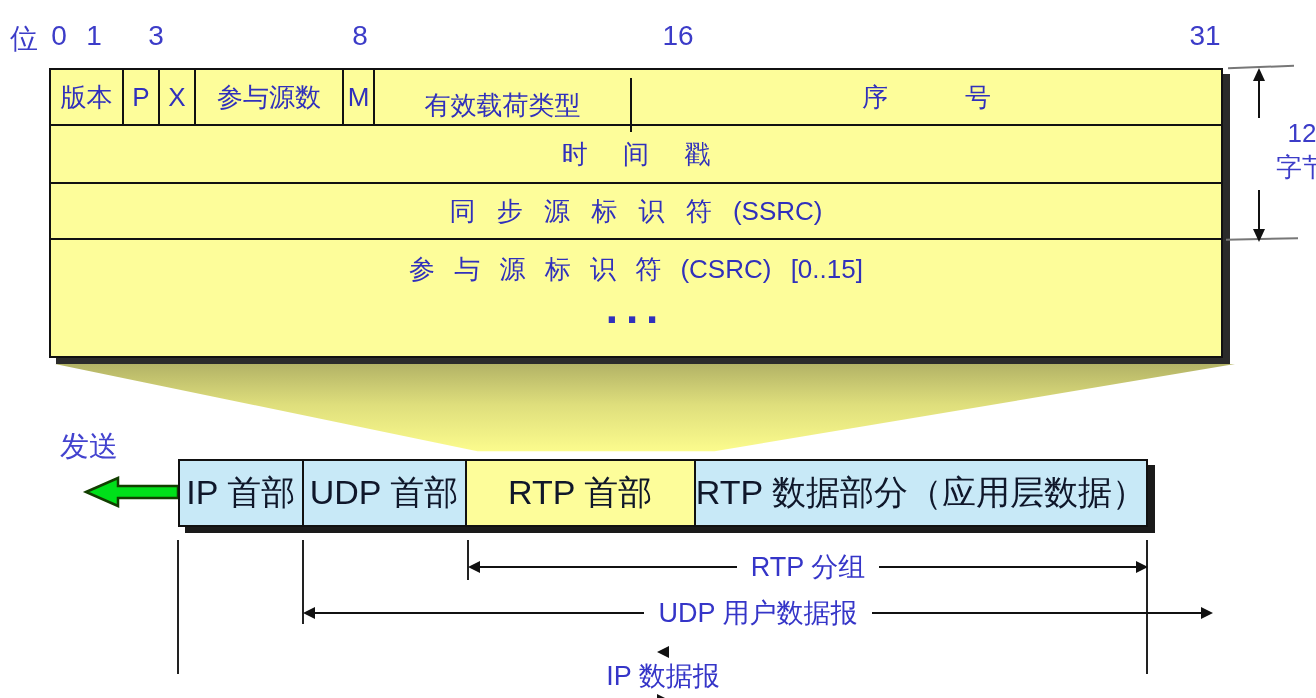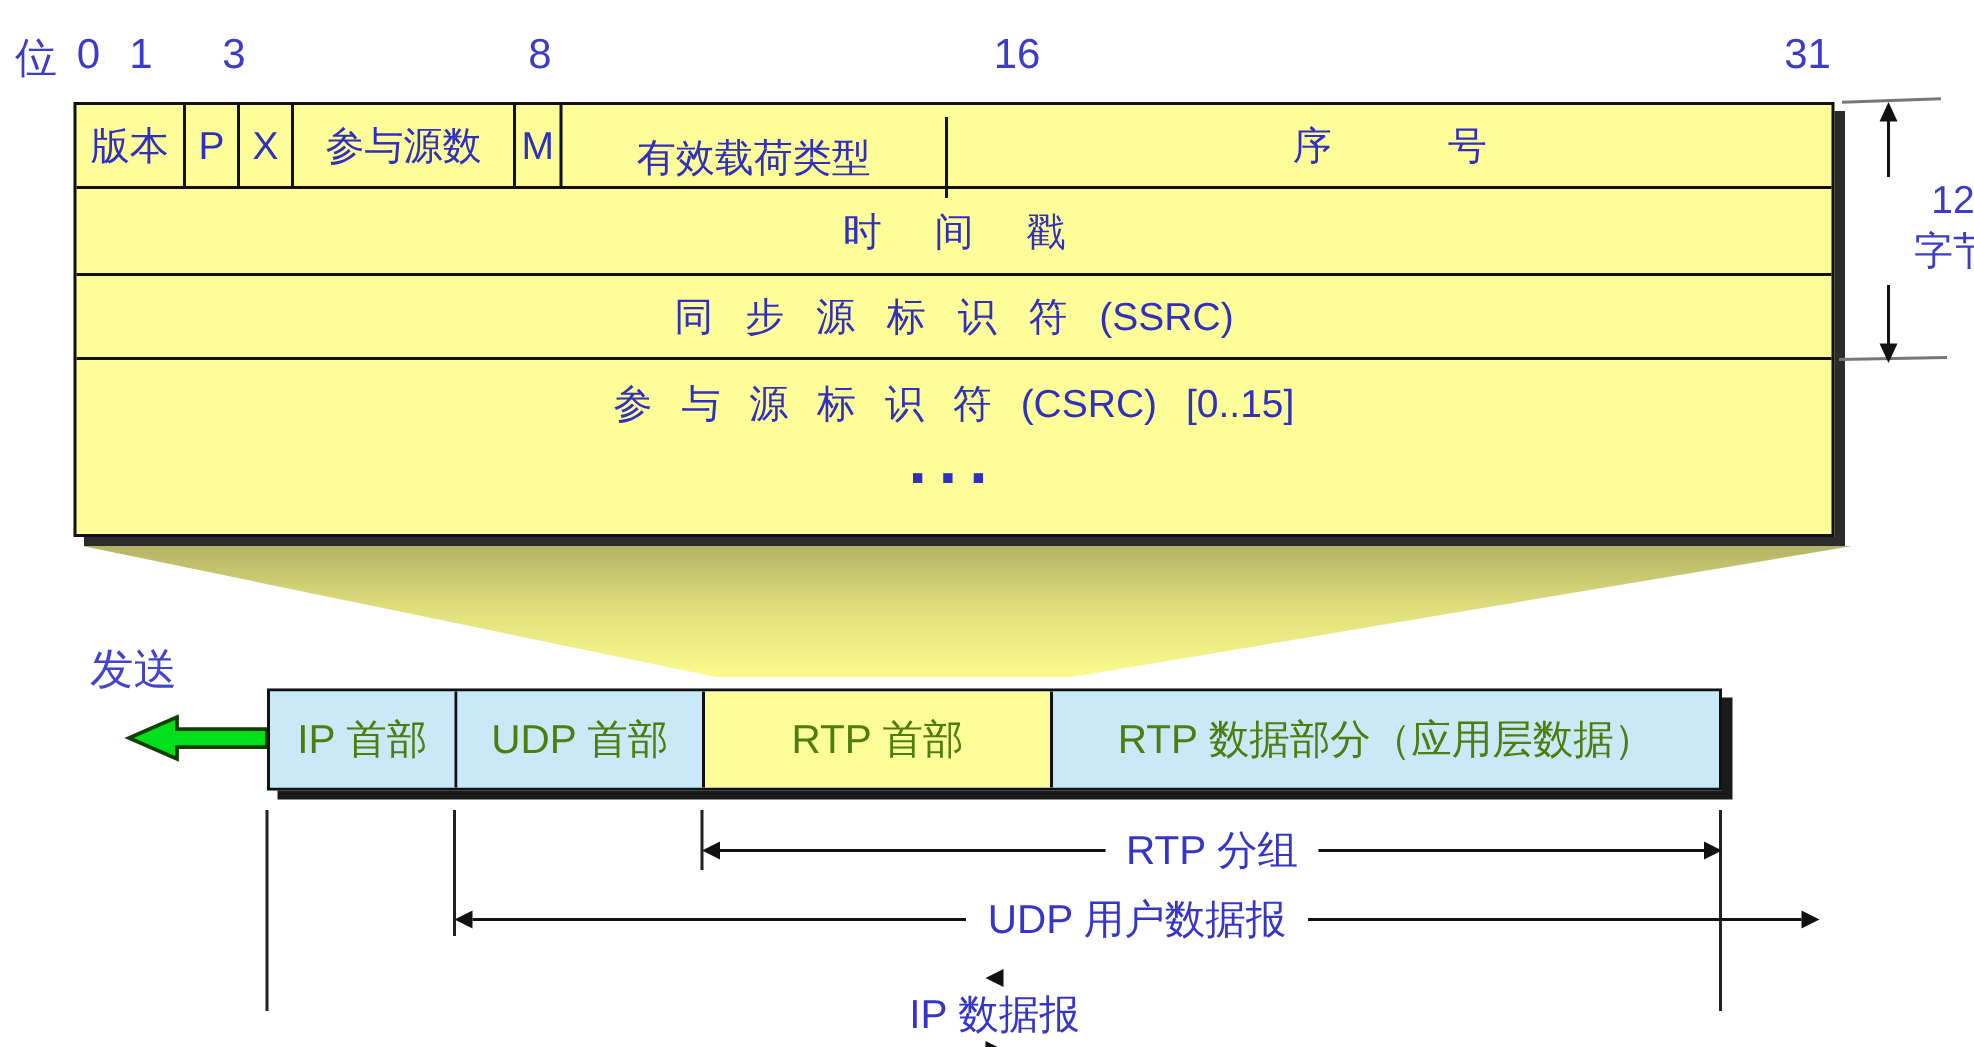--- a/index.html
+++ b/index.html
@@ -54,21 +54,21 @@
   
   .send-label{left:60px;top:427px;font-size:29px;color:#4343cf;}
   .send-arrow{left:82px;top:475px;}
 
   
   .pkt-bar{
     left:178px;top:459px;width:970px;height:68px;box-sizing:border-box;
     border:2px solid #111;display:flex;box-shadow:7px 6px 0 #1a1a1a;background:#c8e9f7;
   }
   .pkt-seg{box-sizing:border-box;border-right:2px solid #111;background:#c8e9f7;
-    display:flex;align-items:center;justify-content:center;font-size:27px;color:#4d7c0f;white-space:nowrap;}
+    display:flex;align-items:center;justify-content:center;font-size:34px;color:#0f172a;white-space:nowrap;}
   .s-ip{width:125px;} .s-udp{width:165px;}
   .s-rtph{width:232px;background:#fdfd9a;}
   .s-data{flex:1;border-right:none;}
 
   
   .btick{width:2px;background:#222;}
   .bt1{left:177px;top:540px;height:134px;}
   .bt2{left:302px;top:540px;height:84px;}
   .bt3{left:467px;top:540px;height:40px;}
   .bt4{left:1146px;top:540px;height:134px;}

